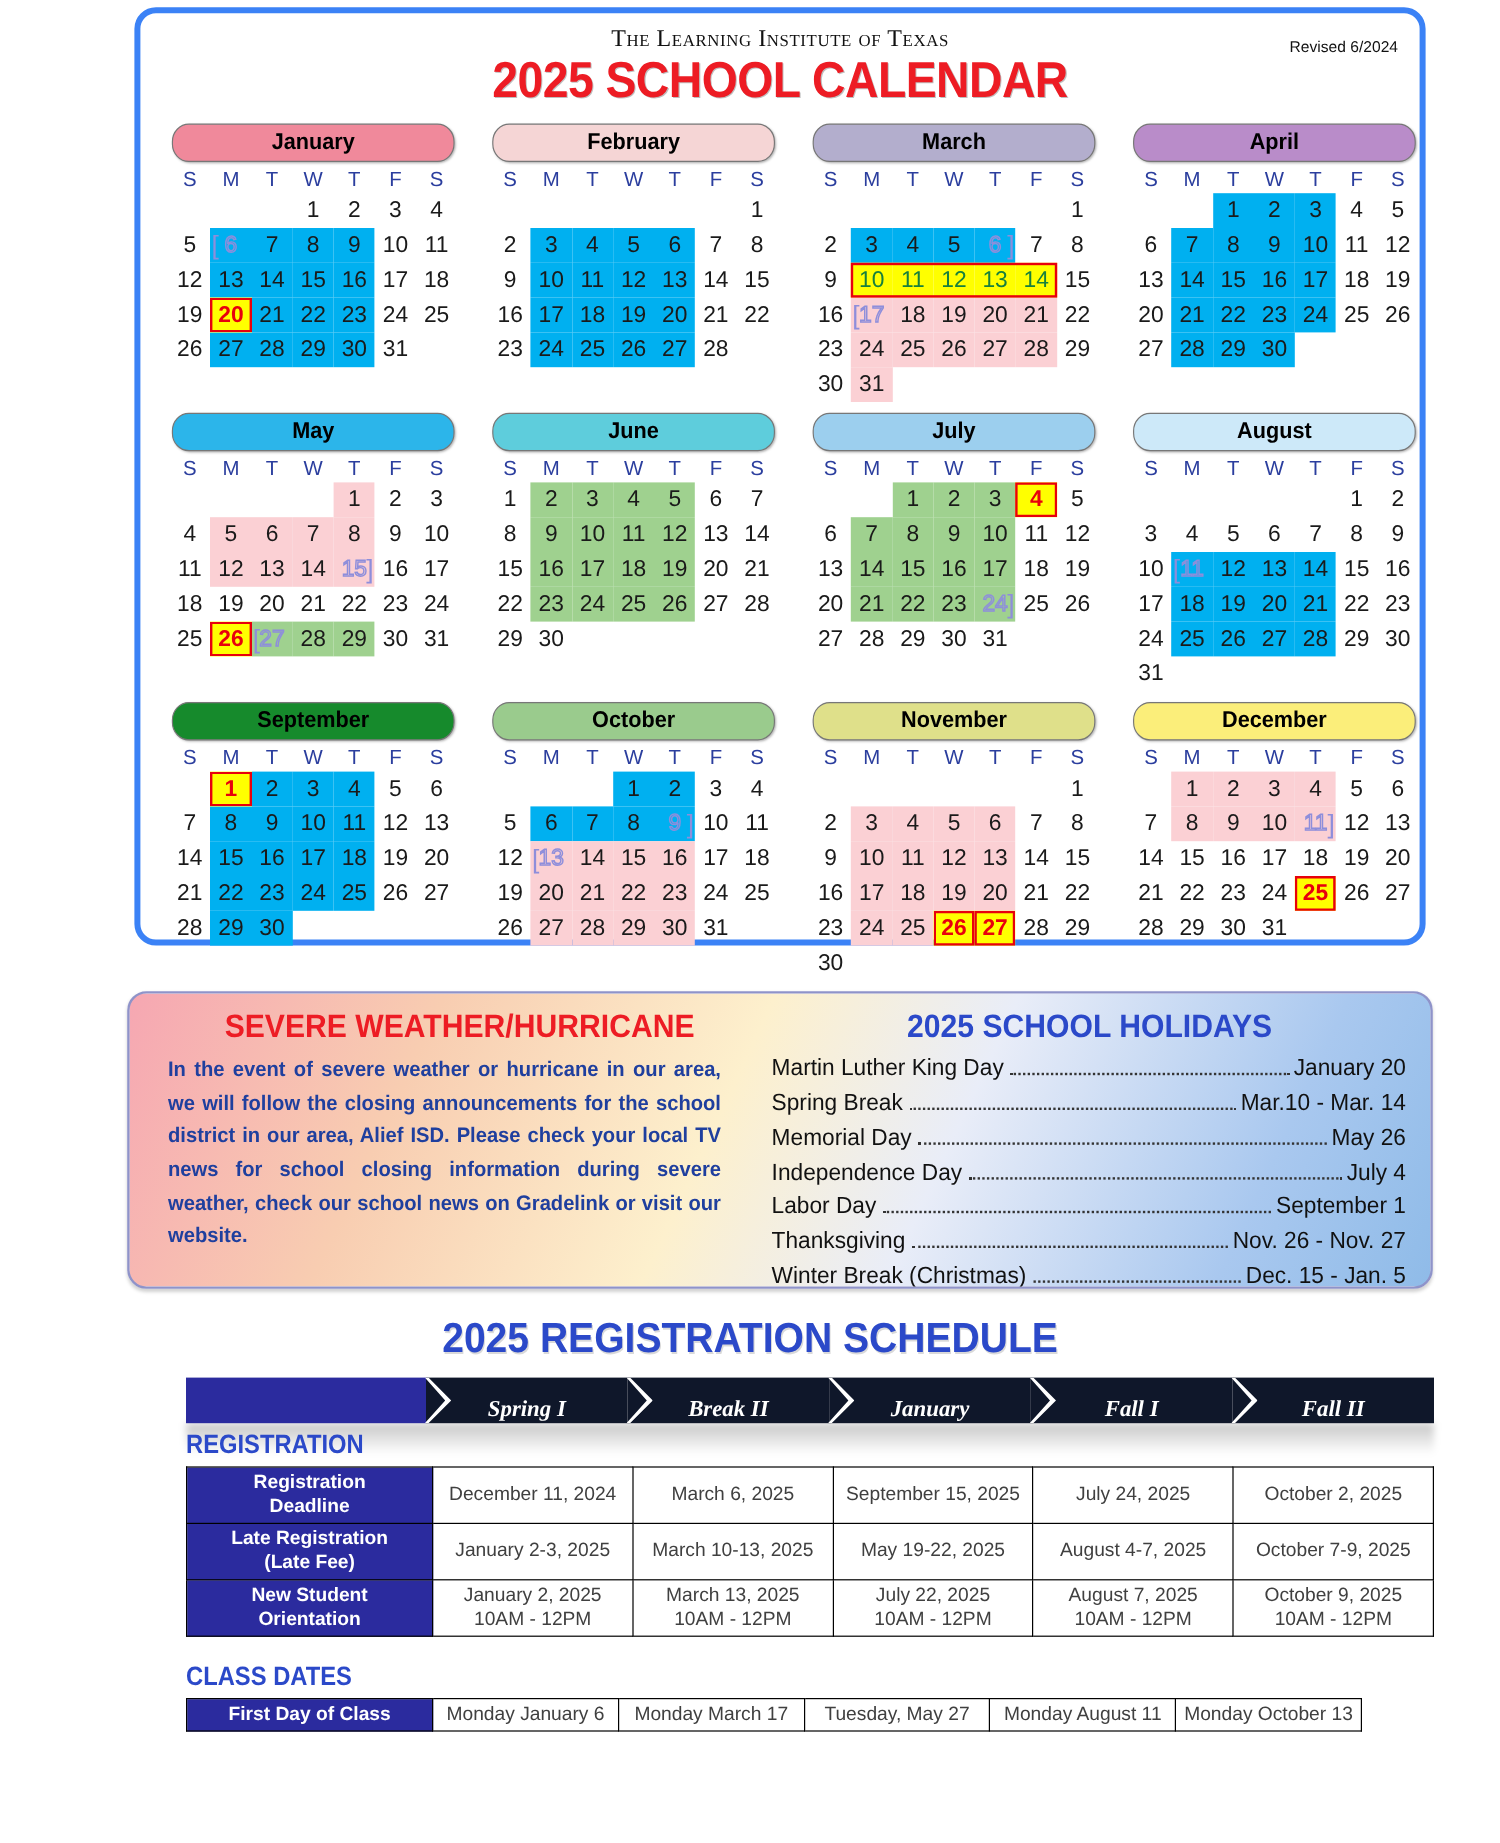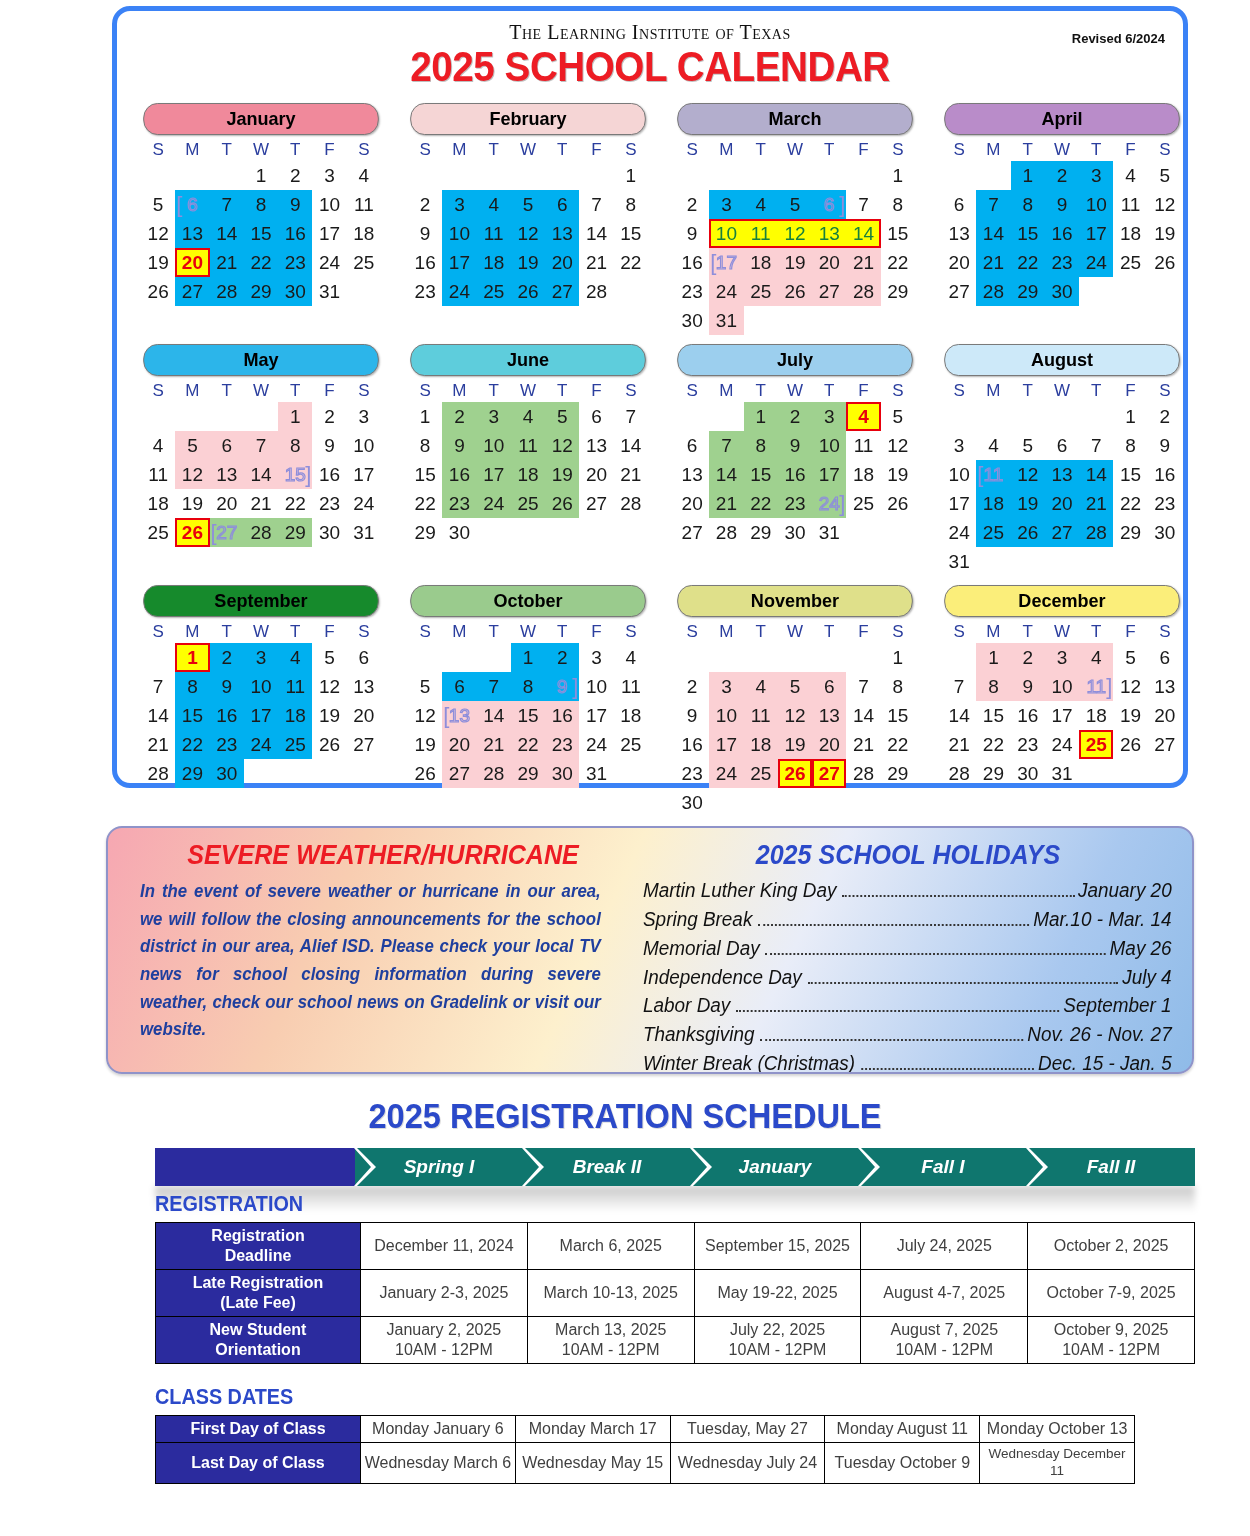--- a/index.html
+++ b/index.html
@@ -41,21 +41,20 @@
     color: #111;
     font-weight: 400;
   }
   .revised {
     position: absolute;
     right: 18px;
     top: 20px;
     font-size: 13px;
     color: #111;
     font-family: "Liberation Sans", sans-serif;
-    font-weight: bold;
   }
   .main-title {
     position: absolute;
     top: 32px;
     left: 0; right: 0;
     text-align: center;
     font-size: 42px;
     font-weight: bold;
     color: #ed1c24;
     letter-spacing: -0.5px;
@@ -166,21 +165,20 @@
     left: 106px;
     top: 826px;
     width: 1088px;
     height: 248px;
     border-radius: 16px;
     border: 2px solid #8f93c9;
     box-sizing: border-box;
     background: linear-gradient(115deg, #f6a7b2 0%, #f8cdb1 22%, #fdf0cd 45%, #e9edf8 62%, #a9c8ef 85%, #8fbbe8 100%);
     box-shadow: 0 2px 3px rgba(0,0,0,0.18);
     overflow: hidden;
-    font-style: italic;
   }
   .sw-title {
     position: absolute;
     left: 30px;
     top: 12px;
     width: 490px;
     text-align: center;
     font-size: 27px;
     font-weight: bold;
     color: #ed1c24;
@@ -259,30 +257,30 @@
     height: 38px;
     display: flex;
   }
   .chev-start {
     width: 200px;
     background: #2b2b9e;
     position: relative;
   }
   .chev {
     flex: 1;
-    background: #0f766e;
+    background: #0f172a;
     position: relative;
     display: flex;
-    align-items: center;
+    align-items: flex-end;
     justify-content: center;
     color: #fff;
     font-size: 19px;
     font-weight: bold;
     font-style: italic;
-    font-family: Liberation Sans, sans-serif;
+    font-family: Liberation Serif, serif;
   }
   .chev::before {
     content: "";
     position: absolute;
     left: -1px;
     top: 0;
     width: 22px;
     height: 100%;
     background: #fff;
     clip-path: polygon(0 0, 3px 0, 100% 50%, 3px 100%, 0 100%, 17px 50%);
@@ -1802,22 +1800,14 @@
 <table class="sched" id="cls-table">
     <tbody>
       <tr>
         <td class="rowhead" style="width: 200px;">First Day of Class</td>
         <td>Monday January 6</td>
         <td>Monday March 17</td>
         <td>Tuesday, May 27</td>
         <td>Monday August 11</td>
         <td>Monday October 13</td>
       </tr>
-      <tr>
-        <td class="rowhead" style="width: 200px;">Last Day of Class</td>
-        <td>Wednesday March 6</td>
-        <td>Wednesday May 15</td>
-        <td>Wednesday July 24</td>
-        <td>Tuesday October 9</td>
-        <td class="small">Wednesday December 11</td>
-      </tr>
     </tbody>
   </table>
 
 </body></html>

